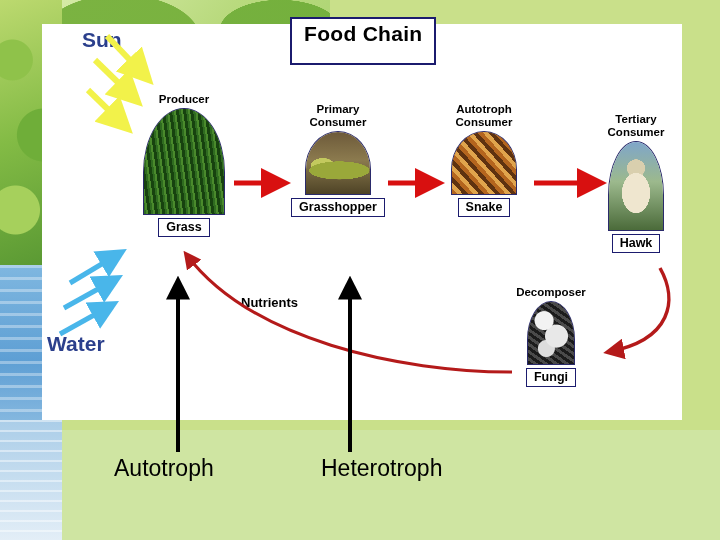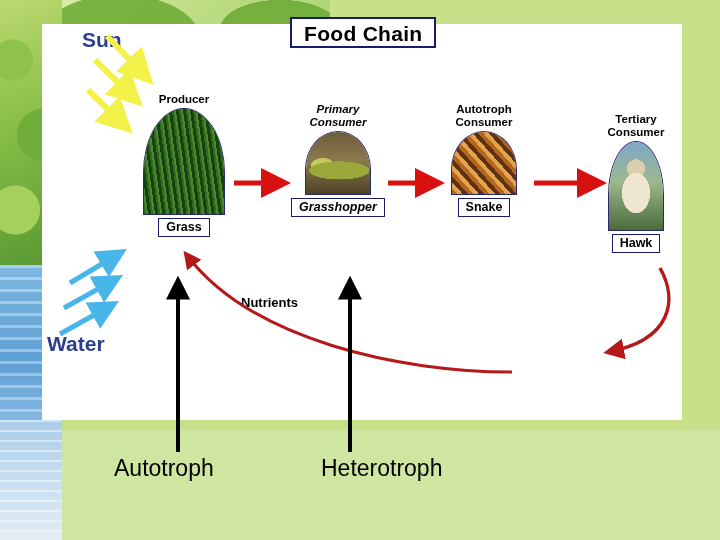--- a/index.html
+++ b/index.html
@@ -80,21 +80,21 @@
     height: 396px;
     background: #ffffff;
   }
 
   
   .title-box {
     position: absolute;
     left: 290px;
     top: 17px;
     border: 2px solid #1b1b6e;
-    padding: 3px 12px 0 12px;
+    padding: 3px 12px 17px 12px;
     background: #ffffff;
   }
   .title-box span {
     font-family: "Liberation Sans", sans-serif;
     font-size: 21px;
     font-weight: bold;
     color: #000000;
     letter-spacing: .3px;
   }
 
@@ -233,21 +233,21 @@
   <div class="nutrients-label">Nutrients</div>
 
   <div class="node" style="left:138px; top:93px; width:92px;">
     <div class="role">Producer</div>
     <div class="thumb" style="width:80px;height:105px;">
       <div class="tex-grass"></div>
     </div>
     <div class="name-box">Grass</div>
   </div>
 
-  <div class="node" style="left:286px; top:103px; width:104px;font-style:italic;">
+  <div class="node" style="left:286px; top:103px; width:104px;">
     <div class="role">Primary
 Consumer</div>
     <div class="thumb" style="width:64px;height:62px;">
       <div class="tex-grasshopper"></div>
     </div>
     <div class="name-box">Grasshopper</div>
   </div>
 
   <div class="node" style="left:440px; top:103px; width:88px;">
     <div class="role">Autotroph
@@ -260,20 +260,27 @@
 
   <div class="node" style="left:592px; top:85px; width:88px;margin-top:28px;">
     <div class="role">Tertiary
 Consumer</div>
     <div class="thumb" style="width:54px;height:88px;">
       <div class="tex-hawk"></div>
     </div>
     <div class="name-box">Hawk</div>
   </div>
 
+  <div class="node" style="left:505px; top:286px; width:92px;">
+    <div class="role">Decomposer</div>
+    <div class="thumb" style="width:46px;height:62px;">
+      <div class="tex-fungi"></div>
+    </div>
+    <div class="name-box">Fungi</div>
+  </div>
 
   <svg class="overlay" viewBox="0 0 720 540">
     <defs>
       <marker id="redhead" markerWidth="6" markerHeight="6" refX="4.6" refY="3" orient="auto">
         <path d="M0,0 L6,3 L0,6 z" fill="#d81010"></path>
       </marker>
       <marker id="darkredhead" markerWidth="6" markerHeight="6" refX="4.6" refY="3" orient="auto">
         <path d="M0,0 L6,3 L0,6 z" fill="#b41a1a"></path>
       </marker>
       <marker id="blackhead" markerWidth="6" markerHeight="6" refX="4.4" refY="3" orient="auto">

